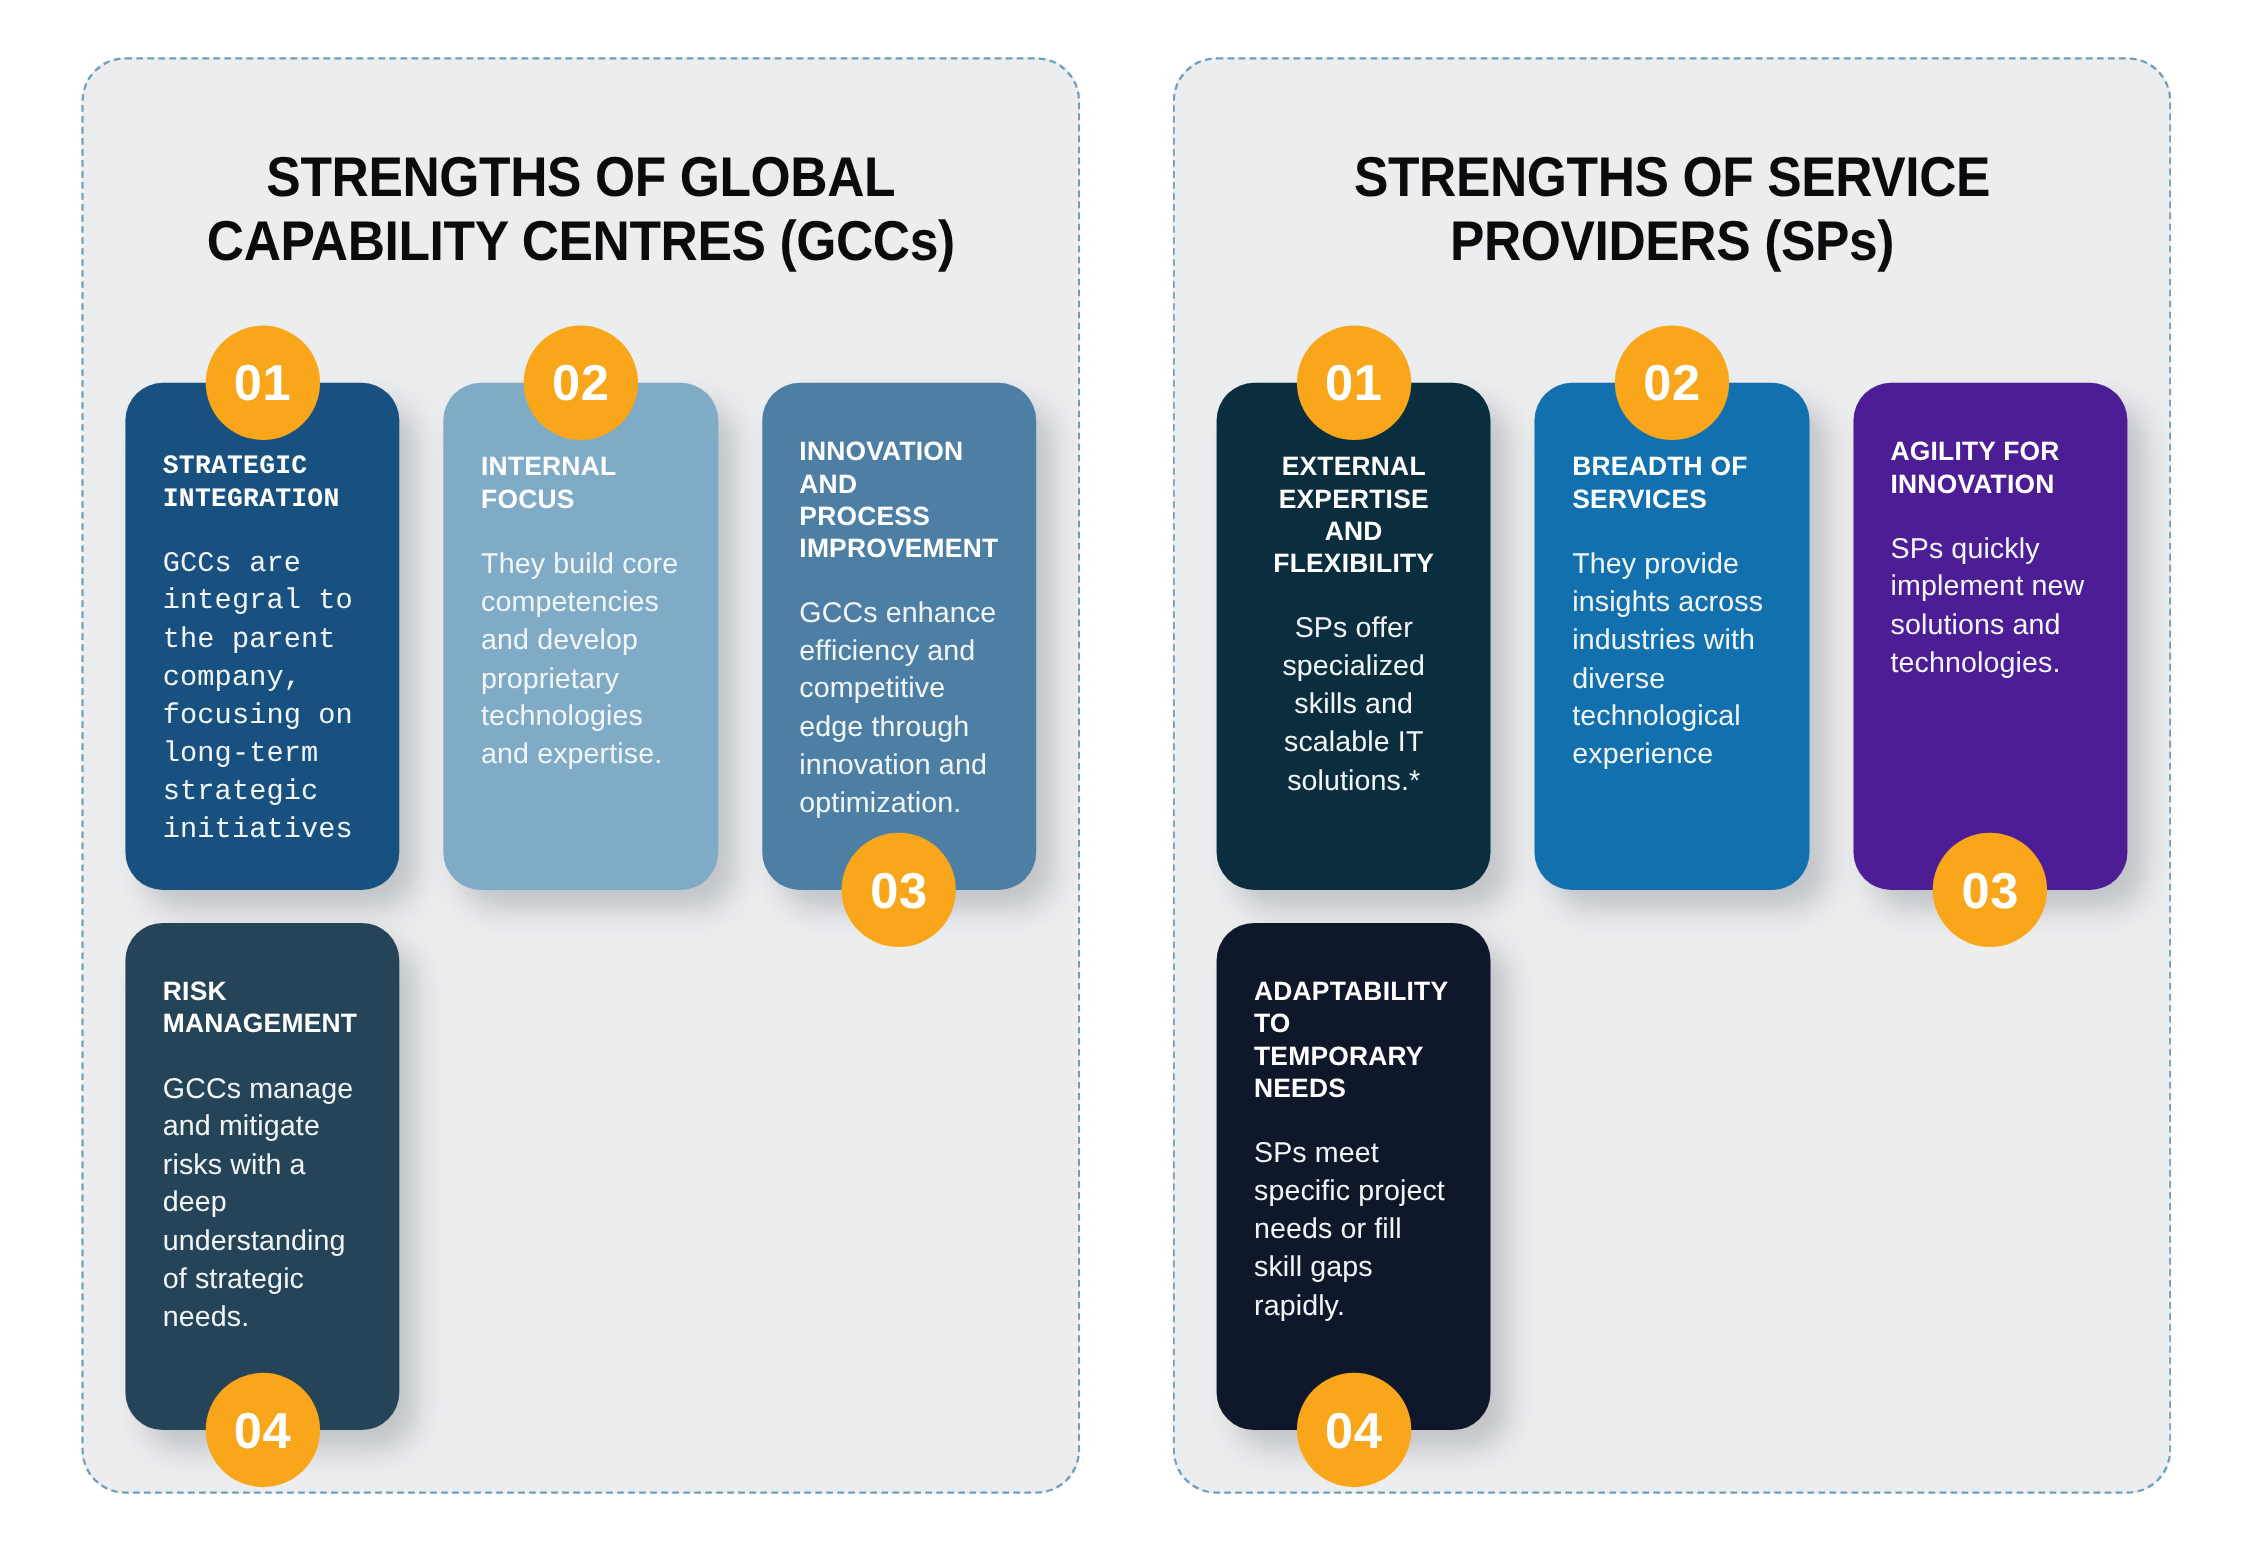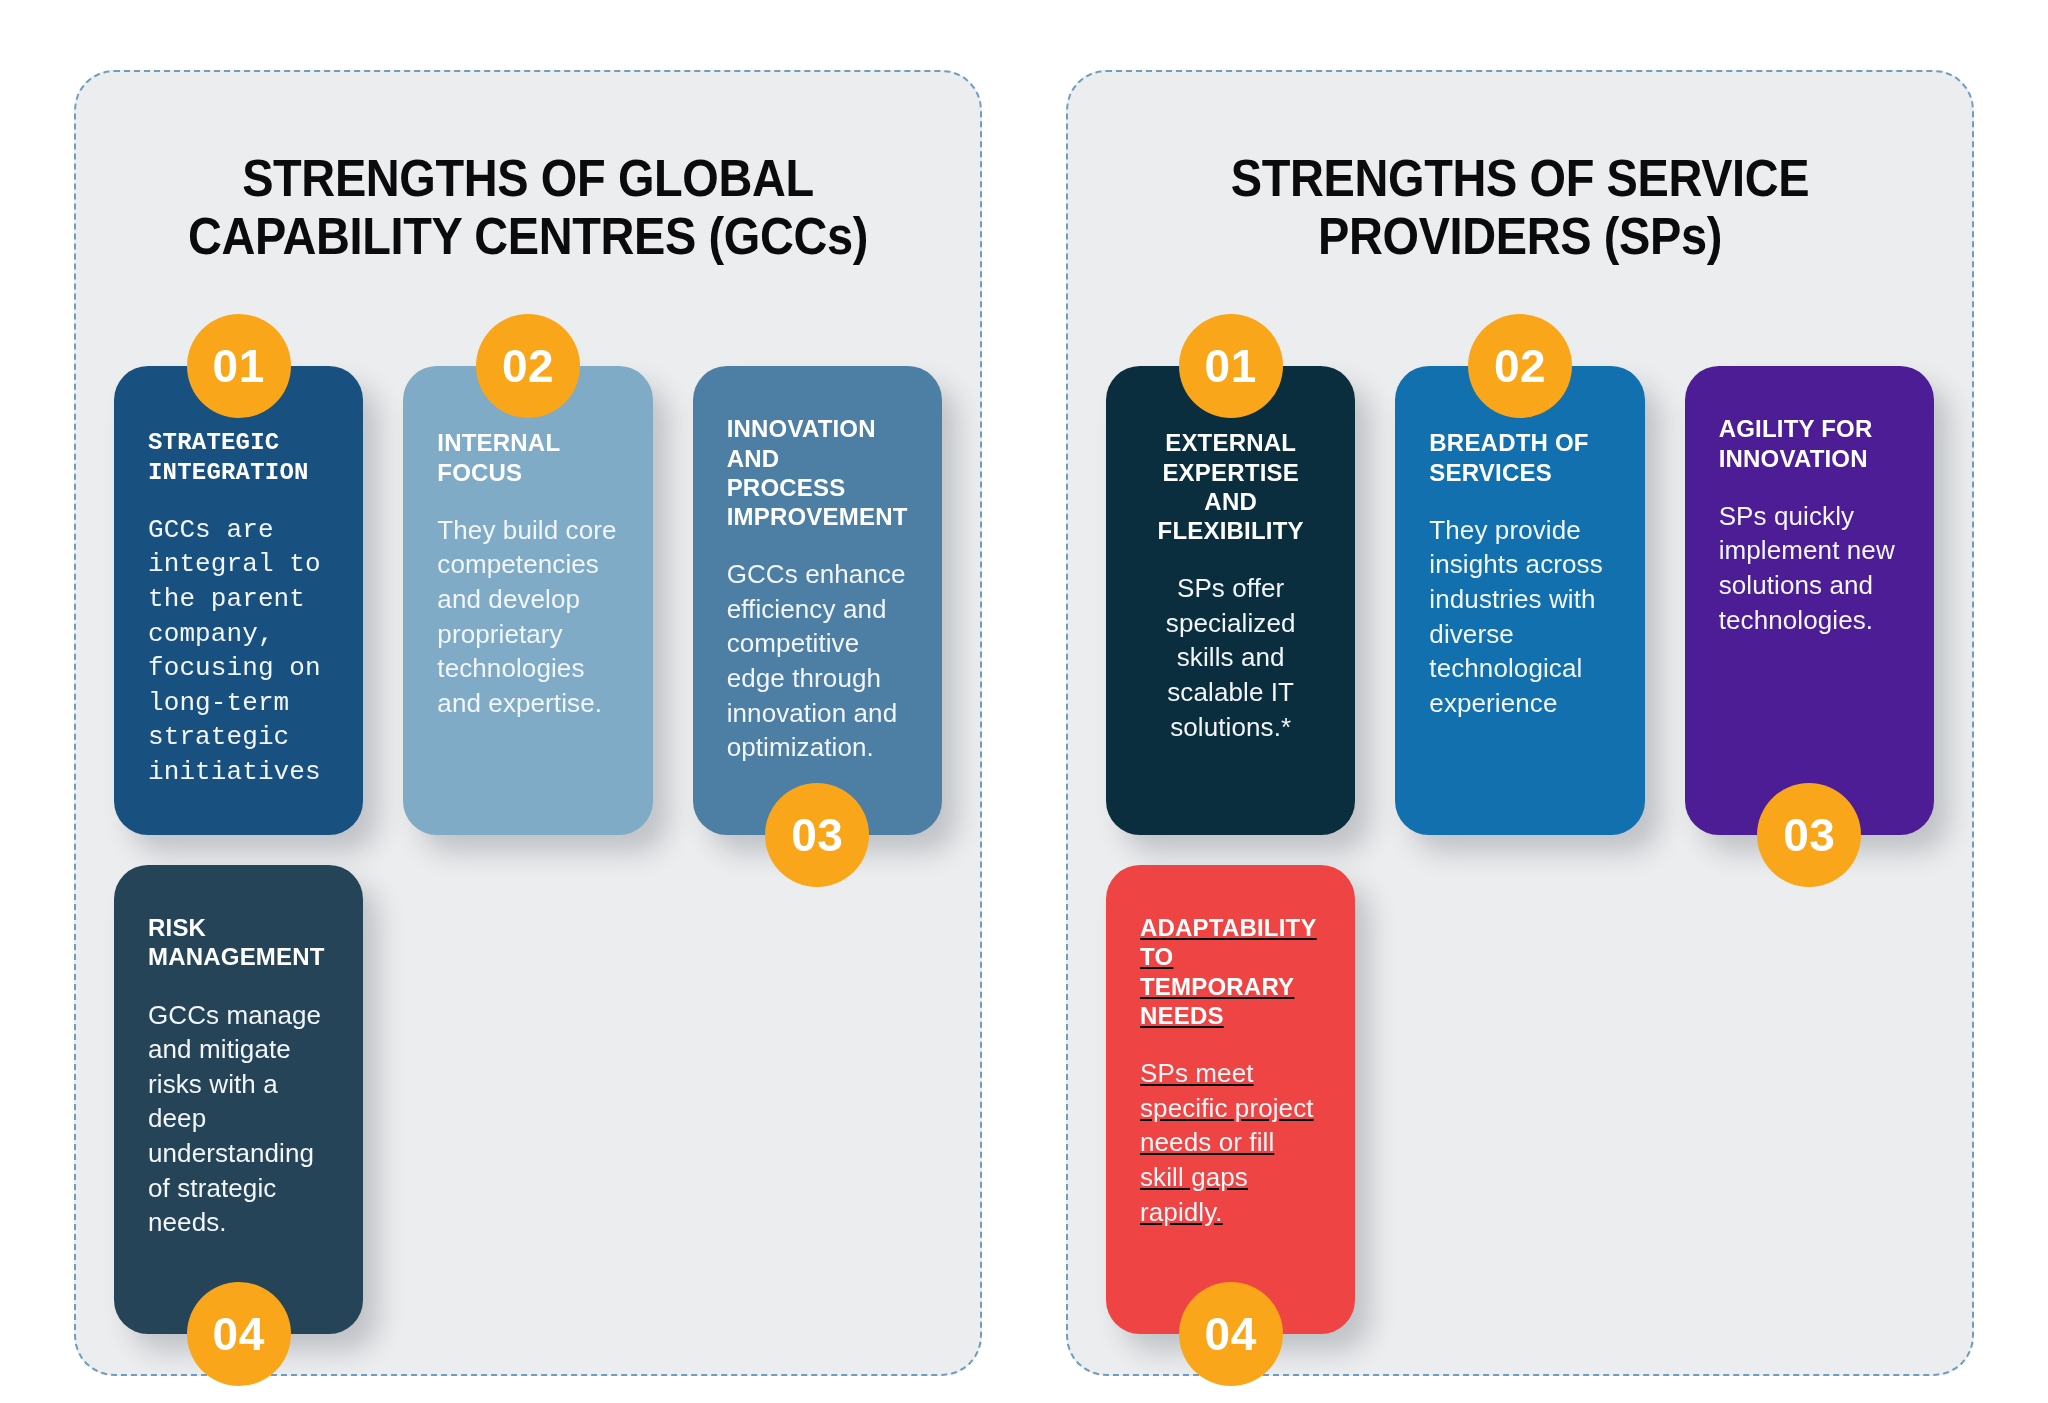--- a/index.html
+++ b/index.html
@@ -23,24 +23,23 @@
     padding: 52px 52px 48px 52px;
   }
 
   .panel {
     position: relative;
     width: 908px;
     height: 1306px;
     background: #ecedef;
     border: 2px dashed #6f9dbe;
     border-radius: 40px;
-    padding: 78px 38px 40px 38px;
+    padding: 78px 38px 56px 38px;
     display: flex;
     flex-direction: column;
-    margin-top: 18px;
   }
 
   .panel-title {
     text-align: center;
     color: #0b0b0d;
     font-family: "Liberation Sans", sans-serif;
     font-weight: 700;
     font-size: 51px;
     line-height: 1.14;
     letter-spacing: -0.4px;
@@ -188,21 +187,21 @@
         <div class="badge bottom" style="background: rgb(249, 166, 26); color: rgb(255, 255, 255);">03</div>
         <div class="card row-bottom" style="background: #4c1d95;">
           <div class="card-title">AGILITY FOR
 INNOVATION</div>
           <div class="card-body">SPs quickly implement new solutions and technologies.</div>
         </div>
       </div>
 
       <div class="cell">
         <div class="badge bottom" style="background: rgb(249, 166, 26); color: rgb(255, 255, 255);">04</div>
-        <div class="card row-bottom" style="background: #ef4444; text-decoration: underline;">
+        <div class="card row-bottom" style="background: #0f172a;">
           <div class="card-title">ADAPTABILITY TO
 TEMPORARY NEEDS</div>
           <div class="card-body">SPs meet specific project needs or fill skill gaps rapidly.</div>
         </div>
       </div>
 
     </div>
   </section>
 
 </div>

